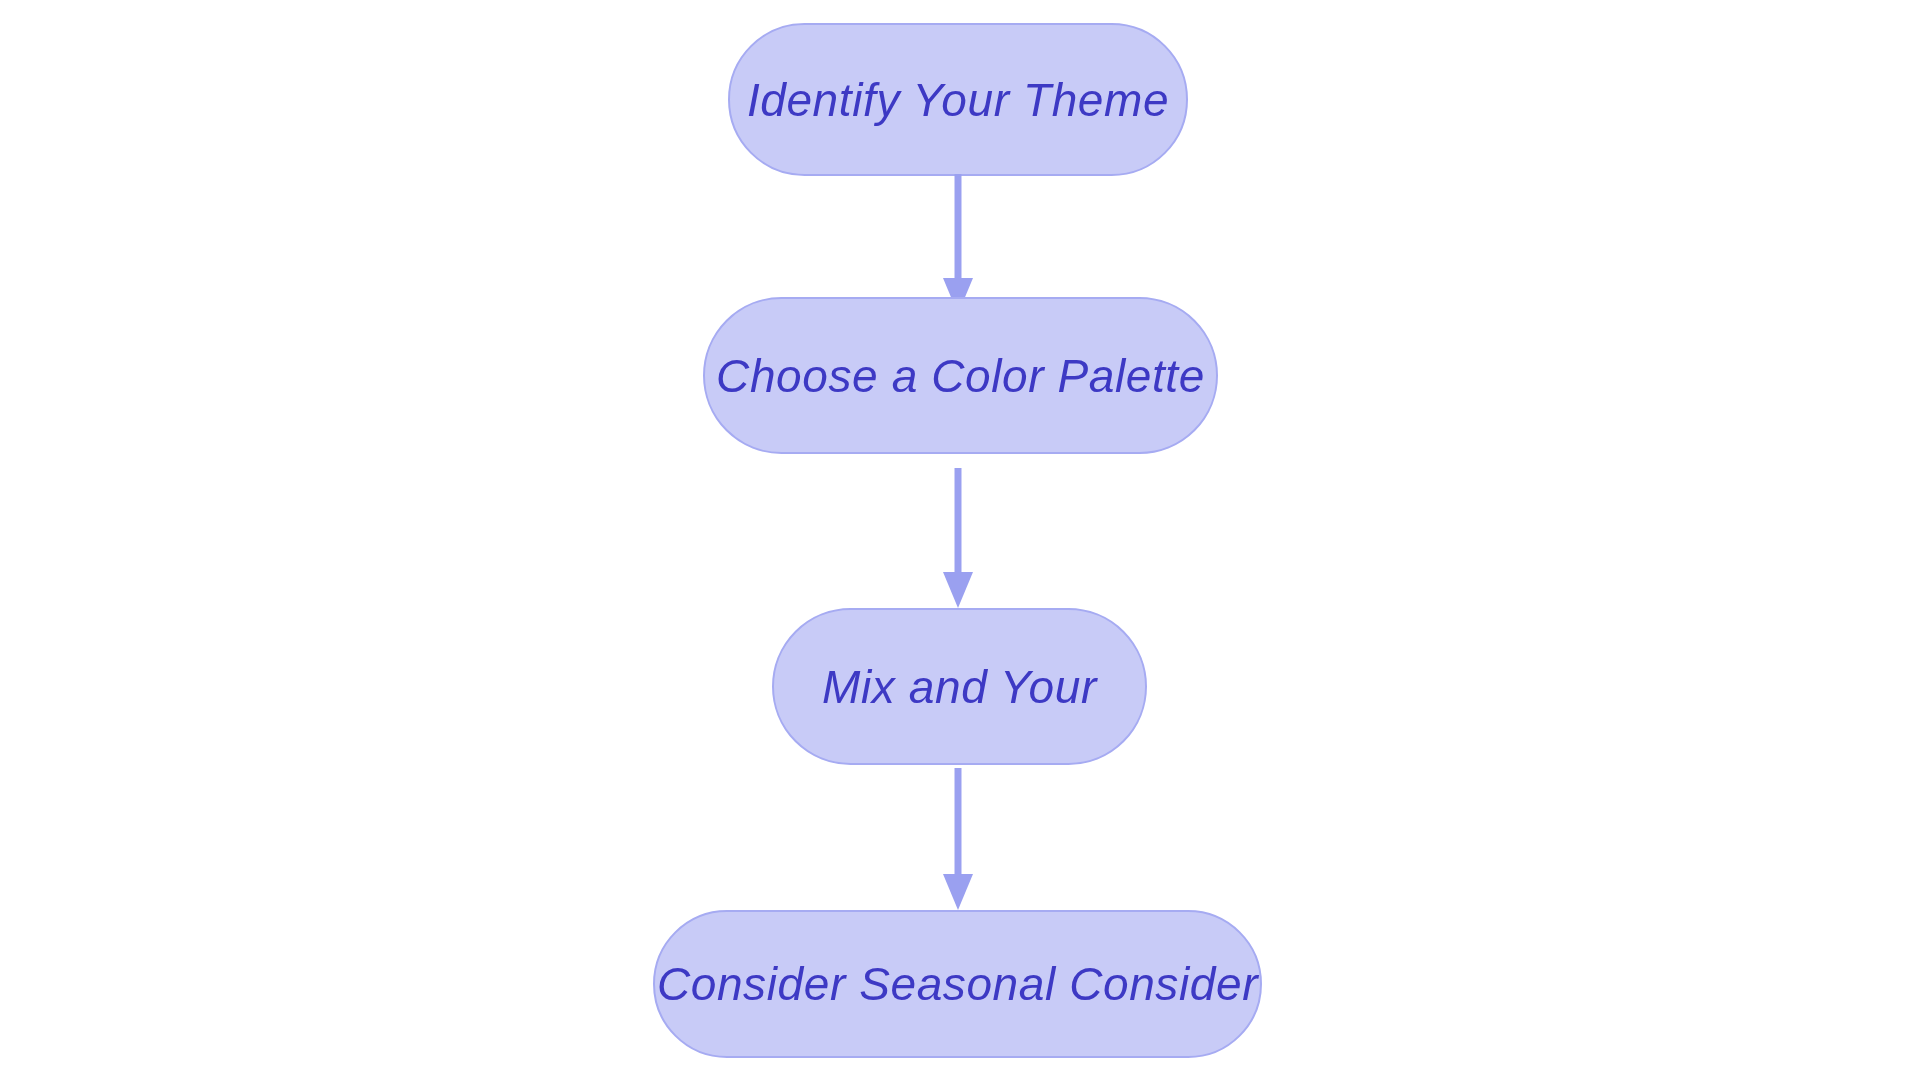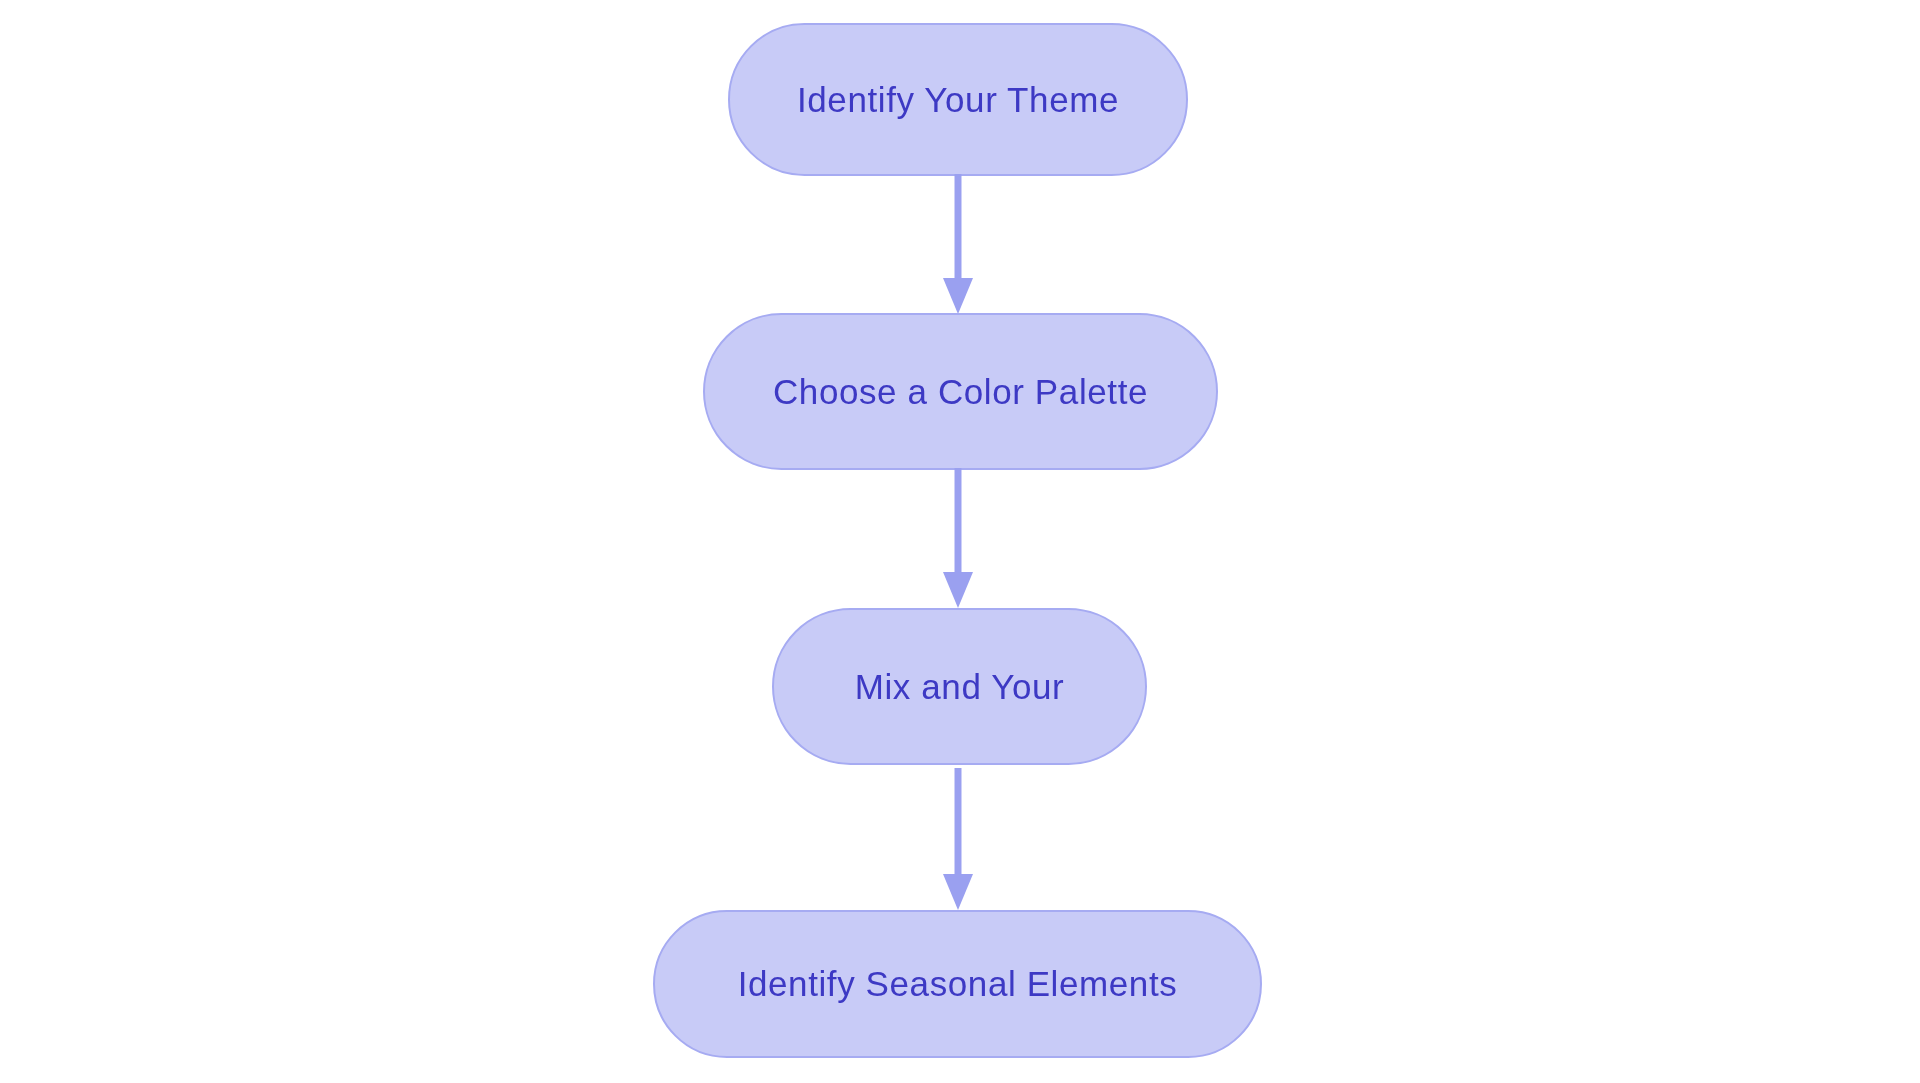--- a/index.html
+++ b/index.html
@@ -25,40 +25,41 @@
     position: absolute;
     background: var(--node-fill);
     border: 2px solid var(--node-border);
     border-radius: 999px;
     display: flex;
     align-items: center;
     justify-content: center;
   }
   .node-label {
     color: var(--node-text);
-    font-size: 35px;
+    font-size: 46px;
     font-weight: 400;
     letter-spacing: 0.6px;
     white-space: nowrap;
     text-align: center;
+    font-style: italic;
   }
   .arrow {
     position: absolute;
     display: block;
   }
   .arrow line {
     stroke: var(--arrow);
     stroke-width: 7;
   }
   .arrow polygon {
     fill: var(--arrow);
   }
   
   #node-1 { left: 728px; top: 23px;  width: 460px; height: 153px; }
-  #node-2 { left: 703px; top: 313px; width: 515px; height: 157px; }
+  #node-2 { left: 703px; top: 297px; width: 515px; height: 157px; }
   #node-3 { left: 772px; top: 608px; width: 375px; height: 157px; }
   #node-4 { left: 653px; top: 910px; width: 609px; height: 148px; }
   #arrow-1 { left: 940px; top: 174px; }
   #arrow-2 { left: 940px; top: 468px; }
   #arrow-3 { left: 940px; top: 768px; }
 </style>
 </head>
 <body>
 
 <div class="canvas">
@@ -84,16 +85,16 @@
   <div class="node" id="node-3">
     <span class="node-label">Mix and Your</span>
   </div>
 
   <svg class="arrow" id="arrow-3" width="36" height="142" viewBox="0 0 36 142" aria-hidden="true">
     <line x1="18" y1="0" x2="18" y2="108"></line>
     <polygon points="3,106 33,106 18,142"></polygon>
   </svg>
 
   <div class="node" id="node-4">
-    <span class="node-label">Identify Seasonal Elements</span>
+    <span class="node-label">Consider Seasonal Consider</span>
   </div>
 
 </div>
 
 </body></html>

